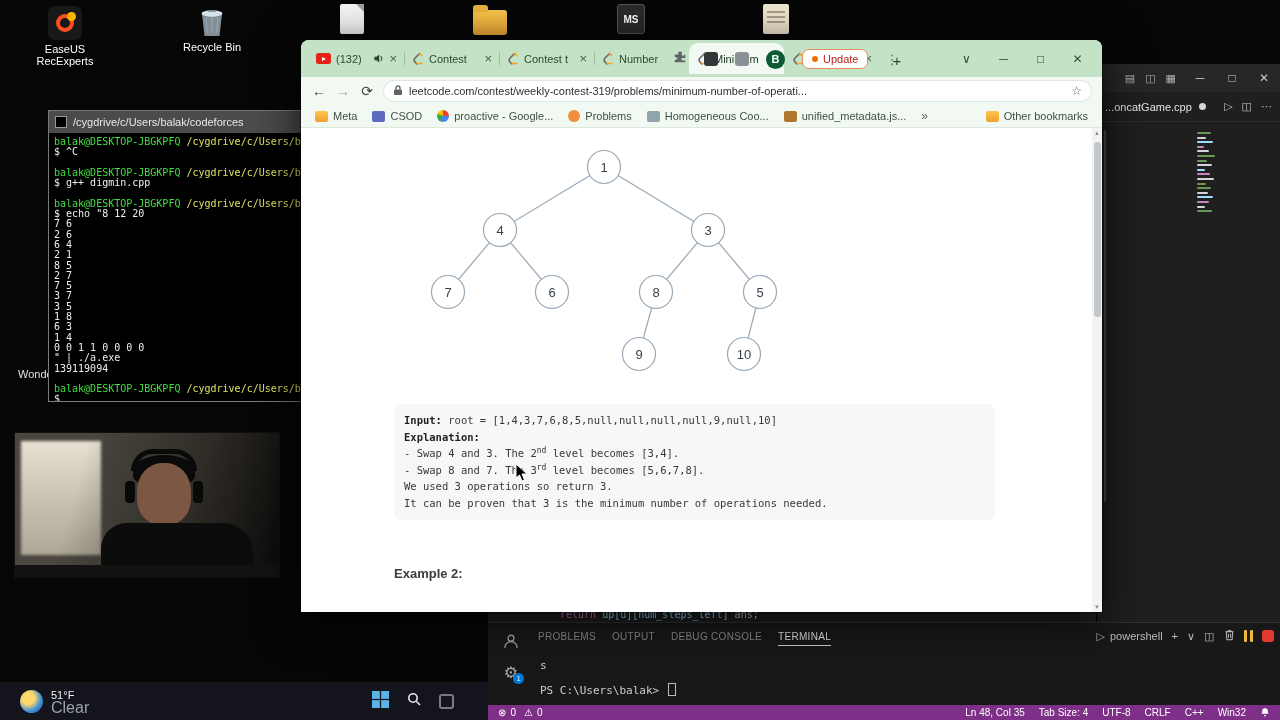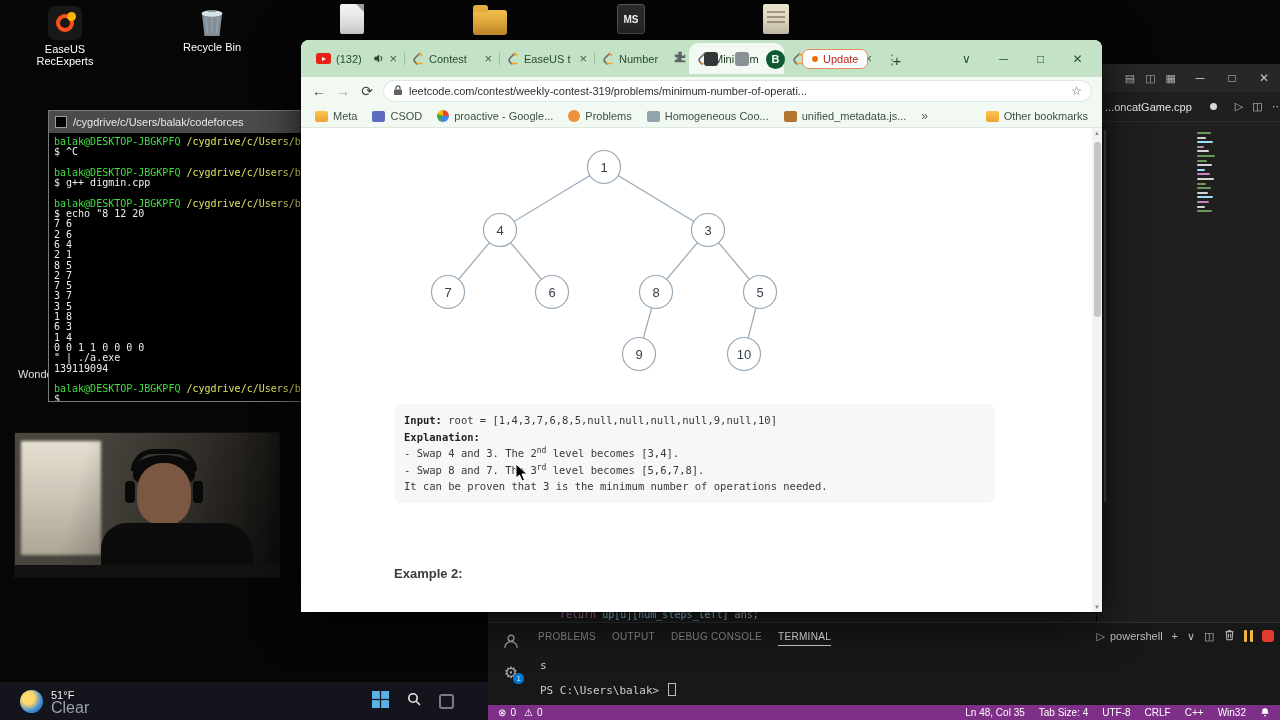--- a/index.html
+++ b/index.html
@@ -90,21 +90,21 @@
 .example sup{font-size:8px;line-height:0}
 .ex2{position:absolute;left:93px;top:438px;font-weight:bold;font-size:13px;color:#3b3b3b}
 .sb{position:absolute;right:0;top:0;width:10px;height:100%;background:#f2f3f4;display:flex;flex-direction:column;align-items:center;justify-content:space-between;font-size:6px;color:#8a8a8a;padding:2px 0}
 .sb .thumb{position:absolute;left:1.5px;top:14px;width:7px;height:175px;background:#c4c7c9;border-radius:3px}
 
 
 #vsc-right{position:absolute;left:1096px;top:64px;width:184px;height:558px;background:#1f1f1f;z-index:4;border-left:1px solid #000}
 .vsc-top{height:28px;background:#272727;display:flex;align-items:center;justify-content:flex-end;color:#c8c8c8}
 .vsc-top .lico{display:flex;gap:10px;margin-right:8px;font-size:11px;color:#aeaeae}
 .vsc-top .wbtn{width:32px;text-align:center;font-size:12px}
-.vsc-tabrow{height:30px;display:flex;align-items:center;gap:18px;padding:0 8px;color:#e4e4e4;font-size:11px;border-bottom:1px solid #2d2d2d;white-space:nowrap;overflow:hidden}
+.vsc-tabrow{height:30px;display:flex;align-items:center;gap:7px;padding:0 8px;color:#e4e4e4;font-size:11px;border-bottom:1px solid #2d2d2d;white-space:nowrap;overflow:hidden}
 .moddot{width:7px;height:7px;border-radius:50%;background:#d7d7d7;flex-shrink:0}
 .vsc-tabrow .ticons{margin-left:auto;display:flex;gap:9px;color:#c0c0c0;font-size:11px}
 #minimap{position:absolute;left:100px;top:68px;width:22px}
 #minimap i{display:block;height:2px;margin-bottom:2.6px;border-radius:1px}
 .vline{position:absolute;left:7px;top:66px;width:2px;height:372px;background:#777;opacity:.5}
 
 
 #code-peek{position:absolute;left:488px;top:608px;width:608px;height:14px;background:#1f1f1f;z-index:4;font-family:"DejaVu Sans Mono",monospace;font-size:10px;line-height:14px;padding-left:72px;white-space:nowrap;overflow:hidden}
 #code-peek .kw{color:#c586c0}
 #code-peek .var{color:#9cdcfe}
@@ -292,21 +292,21 @@
             <span class="tabx">×</span>
           </div>
           <div class="tab">
             <span class="tabicon">
               <svg width="13" height="13" viewBox="0 0 16 16">
                 <path d="M10.6 1.8 L5 7.4 a3.6 3.6 0 0 0 0 5 l2.3 2.3" fill="none" stroke="#6b6b6b" stroke-width="2" stroke-linecap="round"></path>
                 <path d="M7.5 14.2 h6" stroke="#ffa116" stroke-width="2" stroke-linecap="round"></path>
                 <path d="M10.6 1.8 L13 4.2" stroke="#ffa116" stroke-width="2" stroke-linecap="round"></path>
               </svg>
             </span>
-            <span class="tablabel">EaseUS t</span>
+            <span class="tablabel">Contest t</span>
             <span class="tabx">×</span>
           </div>
           <div class="tab">
             <span class="tabicon">
               <svg width="13" height="13" viewBox="0 0 16 16">
                 <path d="M10.6 1.8 L5 7.4 a3.6 3.6 0 0 0 0 5 l2.3 2.3" fill="none" stroke="#6b6b6b" stroke-width="2" stroke-linecap="round"></path>
                 <path d="M7.5 14.2 h6" stroke="#ffa116" stroke-width="2" stroke-linecap="round"></path>
                 <path d="M10.6 1.8 L13 4.2" stroke="#ffa116" stroke-width="2" stroke-linecap="round"></path>
               </svg>
             </span>
@@ -430,20 +430,21 @@
           <circle cx="338" cy="226" r="16.5" fill="#fff" stroke="#9aa9b6" stroke-width="1.2"></circle>
           <text x="338" y="230.5" text-anchor="middle" font-size="13" fill="#37424c" font-family="Liberation Sans, sans-serif">9</text>
           <circle cx="443" cy="226" r="16.5" fill="#fff" stroke="#9aa9b6" stroke-width="1.2"></circle>
           <text x="443" y="230.5" text-anchor="middle" font-size="13" fill="#37424c" font-family="Liberation Sans, sans-serif">10</text>
         </svg>
       <div class="example" id="example">
           <div><b>Input:</b> root = [1,4,3,7,6,8,5,null,null,null,null,9,null,10]</div>
           <div><b>Explanation:</b></div>
           <div>- Swap 4 and 3. The 2<sup>nd</sup> level becomes [3,4].</div>
           <div>- Swap 8 and 7. The 3<sup>rd</sup> level becomes [5,6,7,8].</div>
+          <div>We used 3 operations so return 3.</div>
           <div>It can be proven that 3 is the minimum number of operations needed.</div>
         </div>
       <div class="ex2">Example 2:</div>
       <div class="sb">
           <span>▲</span>
           <span class="thumb"></span>
           <span>▼</span>
         </div>
     </div>
   </div>

